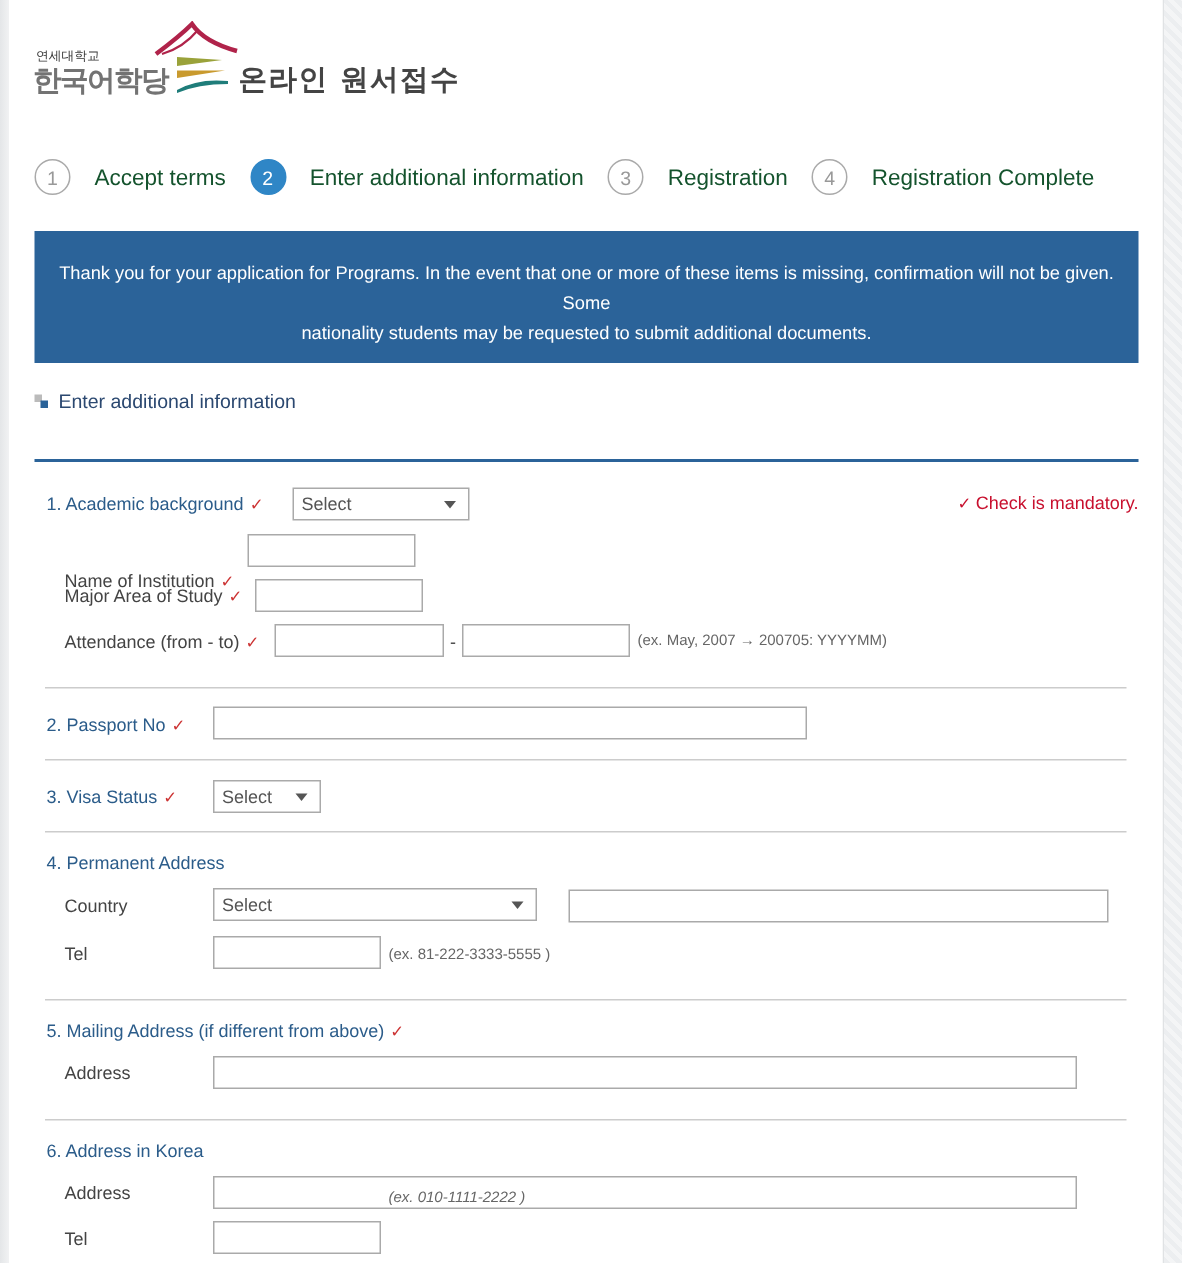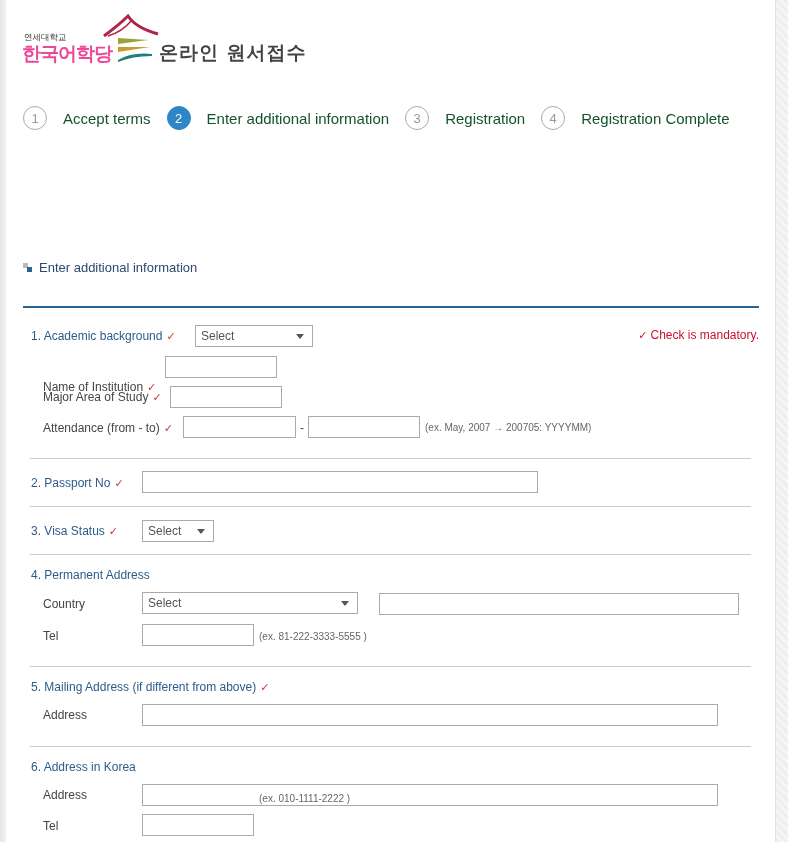--- a/index.html
+++ b/index.html
@@ -17,21 +17,21 @@
   .side-right {
     position: absolute; left: 775px; top: 0; width: 13px; height: 842px;
     background: repeating-linear-gradient(45deg, #eceef0 0 3px, #f4f5f6 3px 6px);
     border-left: 1px solid #e0e2e4;
   }
   .page { position: absolute; left: 6px; top: 0; width: 769px; height: 842px; background: #fff; }
 
   
   .logo { position: absolute; left: 16px; top: 14px; width: 135px; height: 52px; }
   .logo-small { position: absolute; left: 2px; top: 18px; font-size: 8.5px; color: #333; letter-spacing: 0; }
-  .logo-main { position: absolute; left: 0; top: 27px; font-size: 19px; font-weight: bold; color: #ec4899; letter-spacing: -1px; }
+  .logo-main { position: absolute; left: 0; top: 27px; font-size: 19px; font-weight: bold; color: #737373; letter-spacing: -1px; }
   .logo-mark { position: absolute; left: 80px; top: 0; }
   .title-kr { position: absolute; left: 153px; top: 40px; font-size: 19px; font-weight: bold; color: #444; letter-spacing: 1px; }
 
   
   .steps { position: absolute; left: 17px; top: 106px; display: flex; align-items: center; height: 24px; }
   .step { display: flex; align-items: center; margin-right: 16px; }
   .step-num {
     width: 24px; height: 24px; border-radius: 50%;
     border: 1px solid #aaa; color: #999; font-size: 13px;
     display: flex; align-items: center; justify-content: center; margin-right: 16px;
@@ -100,20 +100,26 @@
     <div class="step">
       <span class="step-num">3</span>
       <span class="step-label">Registration</span>
     </div>
     <div class="step">
       <span class="step-num">4</span>
       <span class="step-label">Registration Complete</span>
     </div>
   </div>
 
+  <div class="banner">
+    <div>
+      <div>Thank you for your application for Programs. In the event that one or more of these items is missing, confirmation will not be given. Some</div>
+      <div>nationality students may be requested to submit additional documents.</div>
+    </div>
+  </div>
 
   <div class="section-title">
     <span class="sq-icon">
         <span class="a"></span>
         <span class="b"></span>
       </span>
     <span class="t">Enter additional information</span>
   </div>
   <div class="mandatory">
     <span class="ck">✓</span><span>Check is mandatory.</span>
@@ -183,15 +189,15 @@
   <input class="inp" style="left: 136px; top: 704px; width: 576px;">
 
   <div class="rule" style="top:746px;"></div>
 
   <div class="lbl head" style="left:25px; top:760px;">6. Address in Korea</div>
   <div class="lbl" style="left:37px; top:788px;">Address</div>
   <input class="inp" style="left: 136px; top: 784px; width: 576px;">
 
   <div class="lbl" style="left:37px; top:819px;">Tel</div>
   <input class="inp" style="left: 136px; top: 814px; width: 112px;">
-  <span class="hint" style="left:253px; top:793px;">(ex. 010-1111-2222 )</span>
+  <span class="hint" style="left:253px; top:793px;font-style:italic;">(ex. 010-1111-2222 )</span>
 
 </div>
 
 </body></html>

